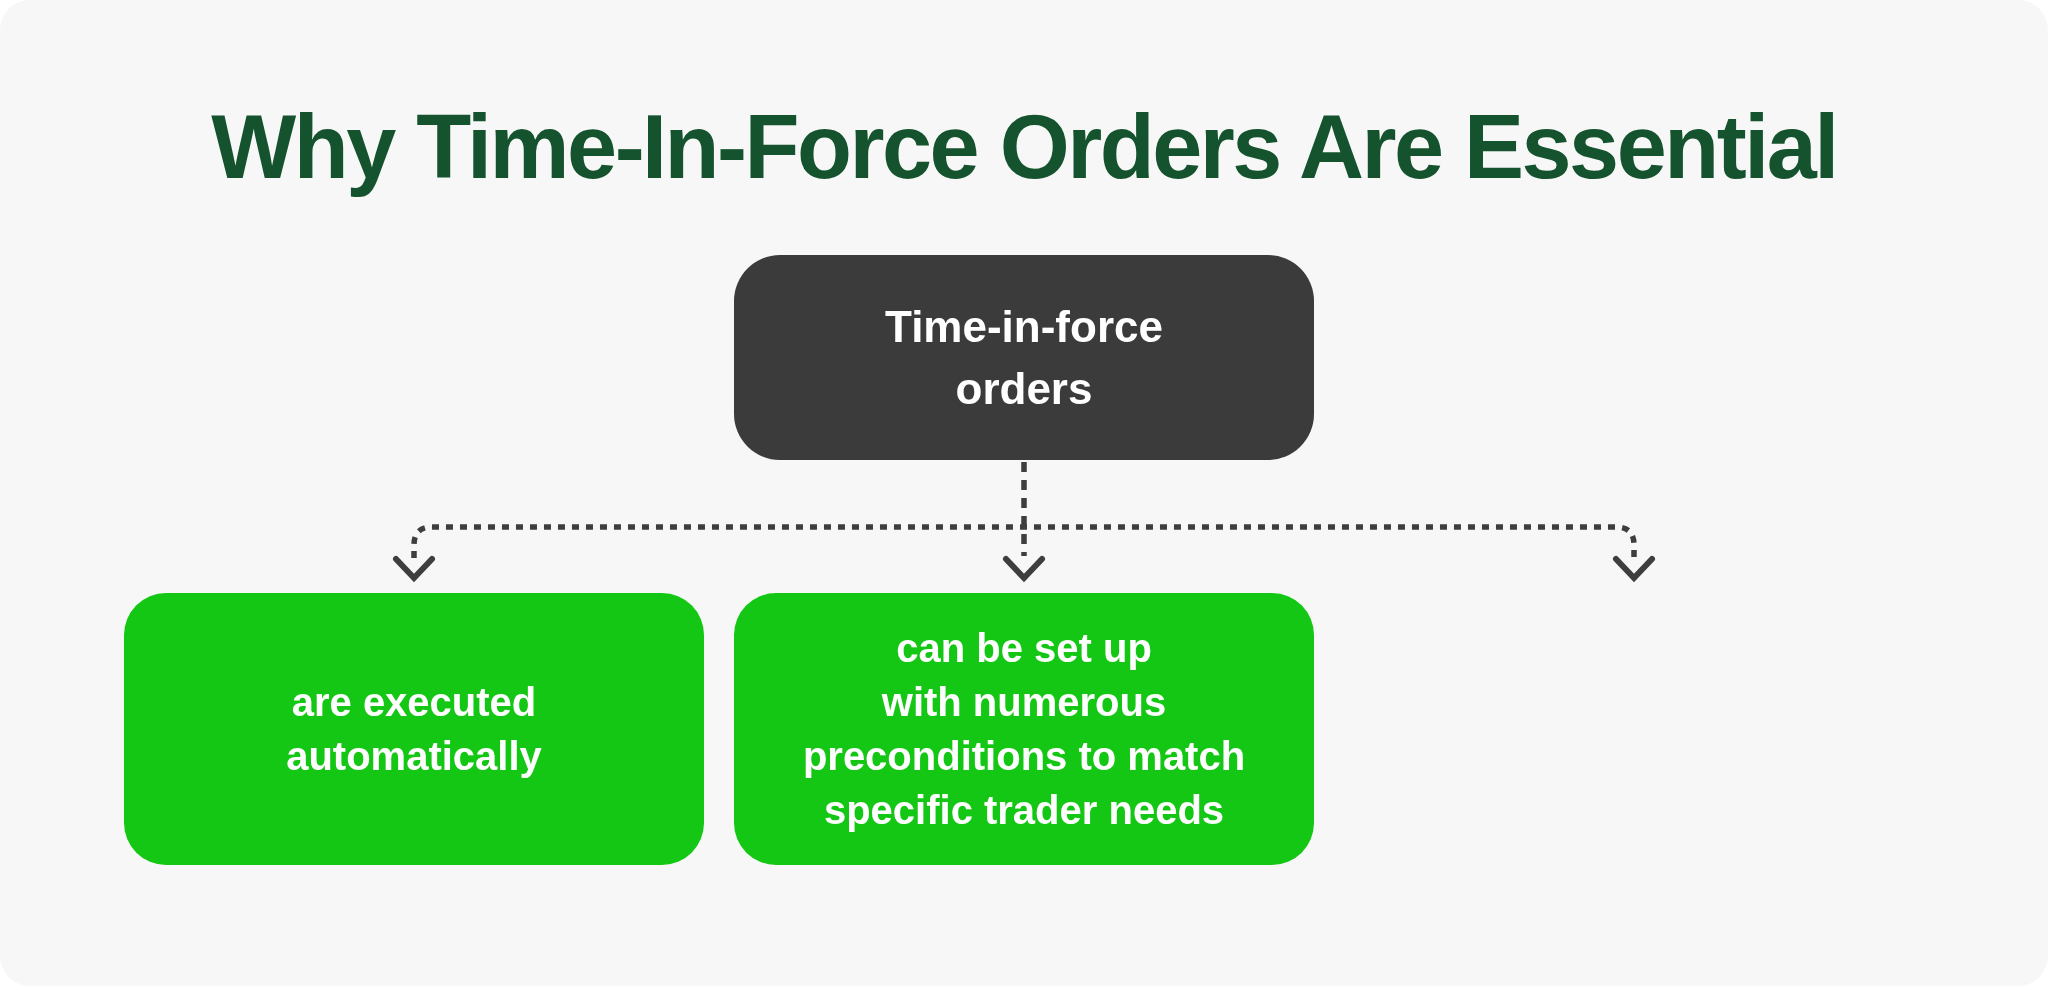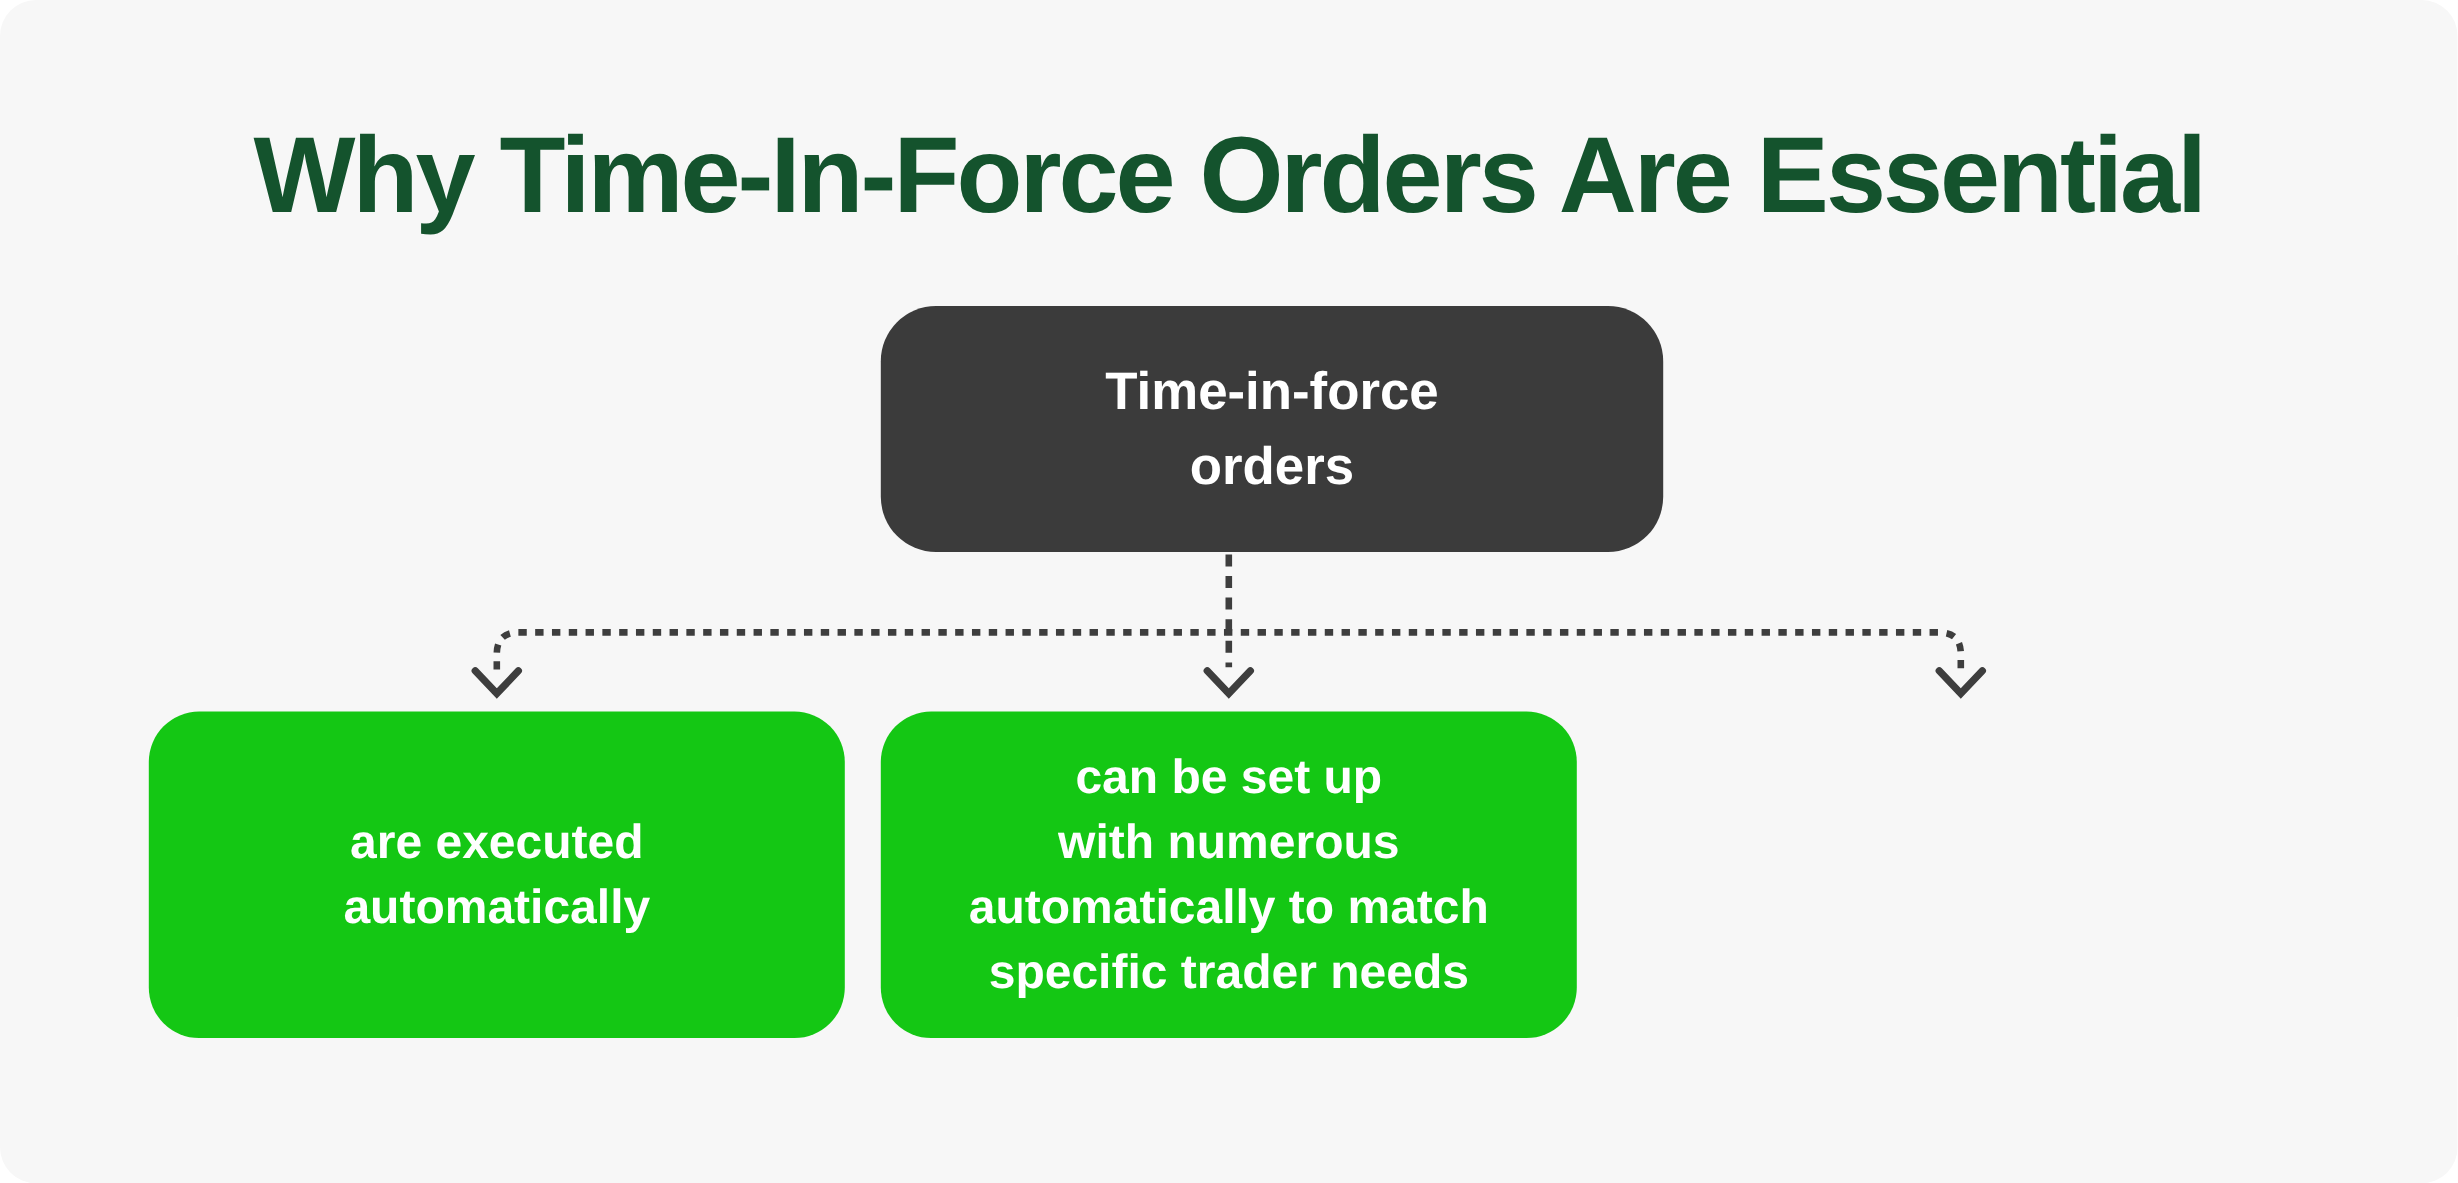--- a/index.html
+++ b/index.html
@@ -40,21 +40,21 @@
     box-sizing: border-box;
     color: #ffffff;
     font-weight: 700;
   }
   .node-label {
     white-space: pre-line;
   }
   .root-node {
     left: 734px;
     top: 255px;
-    width: 652px;
+    width: 580px;
     height: 205px;
     background: #3b3b3b;
     border-radius: 46px;
     font-size: 44px;
     line-height: 62px;
   }
   .branch-node {
     top: 593px;
     width: 580px;
     height: 272px;
@@ -114,18 +114,18 @@
   </div>
 
   <div class="node branch-node branch-left">
     <span class="node-label">are executed
 automatically</span>
   </div>
 
   <div class="node branch-node branch-middle">
     <span class="node-label">can be set up
 with numerous
-automatically to match
+preconditions to match
 specific trader needs</span>
   </div>
 
 
 </div>
 
 </body></html>

